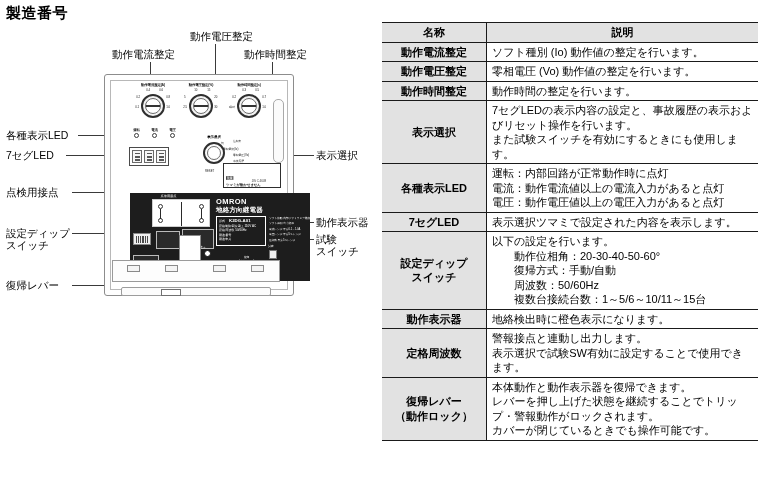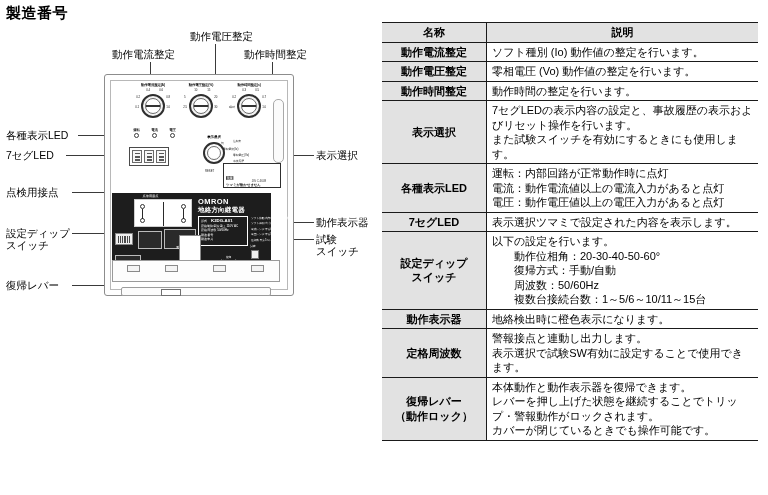--- a/index.html
+++ b/index.html
@@ -281,23 +281,23 @@
     position: absolute;
     font-size: 3.2px;
     color: #333;
     white-space: nowrap;
     transform: scale(0.92);
   }
 
   
   #panel {
     position: absolute;
-    left: 7px;
+    left: 25px;
     top: 118px;
-    width: 159px;
+    width: 180px;
     height: 88px;
     background: #1d1d1d;
   }
   #contact-caption {
     position: absolute;
     left: 30px;
     top: 1px;
     font-size: 3.4px;
     color: #ffffff;
     white-space: nowrap;

